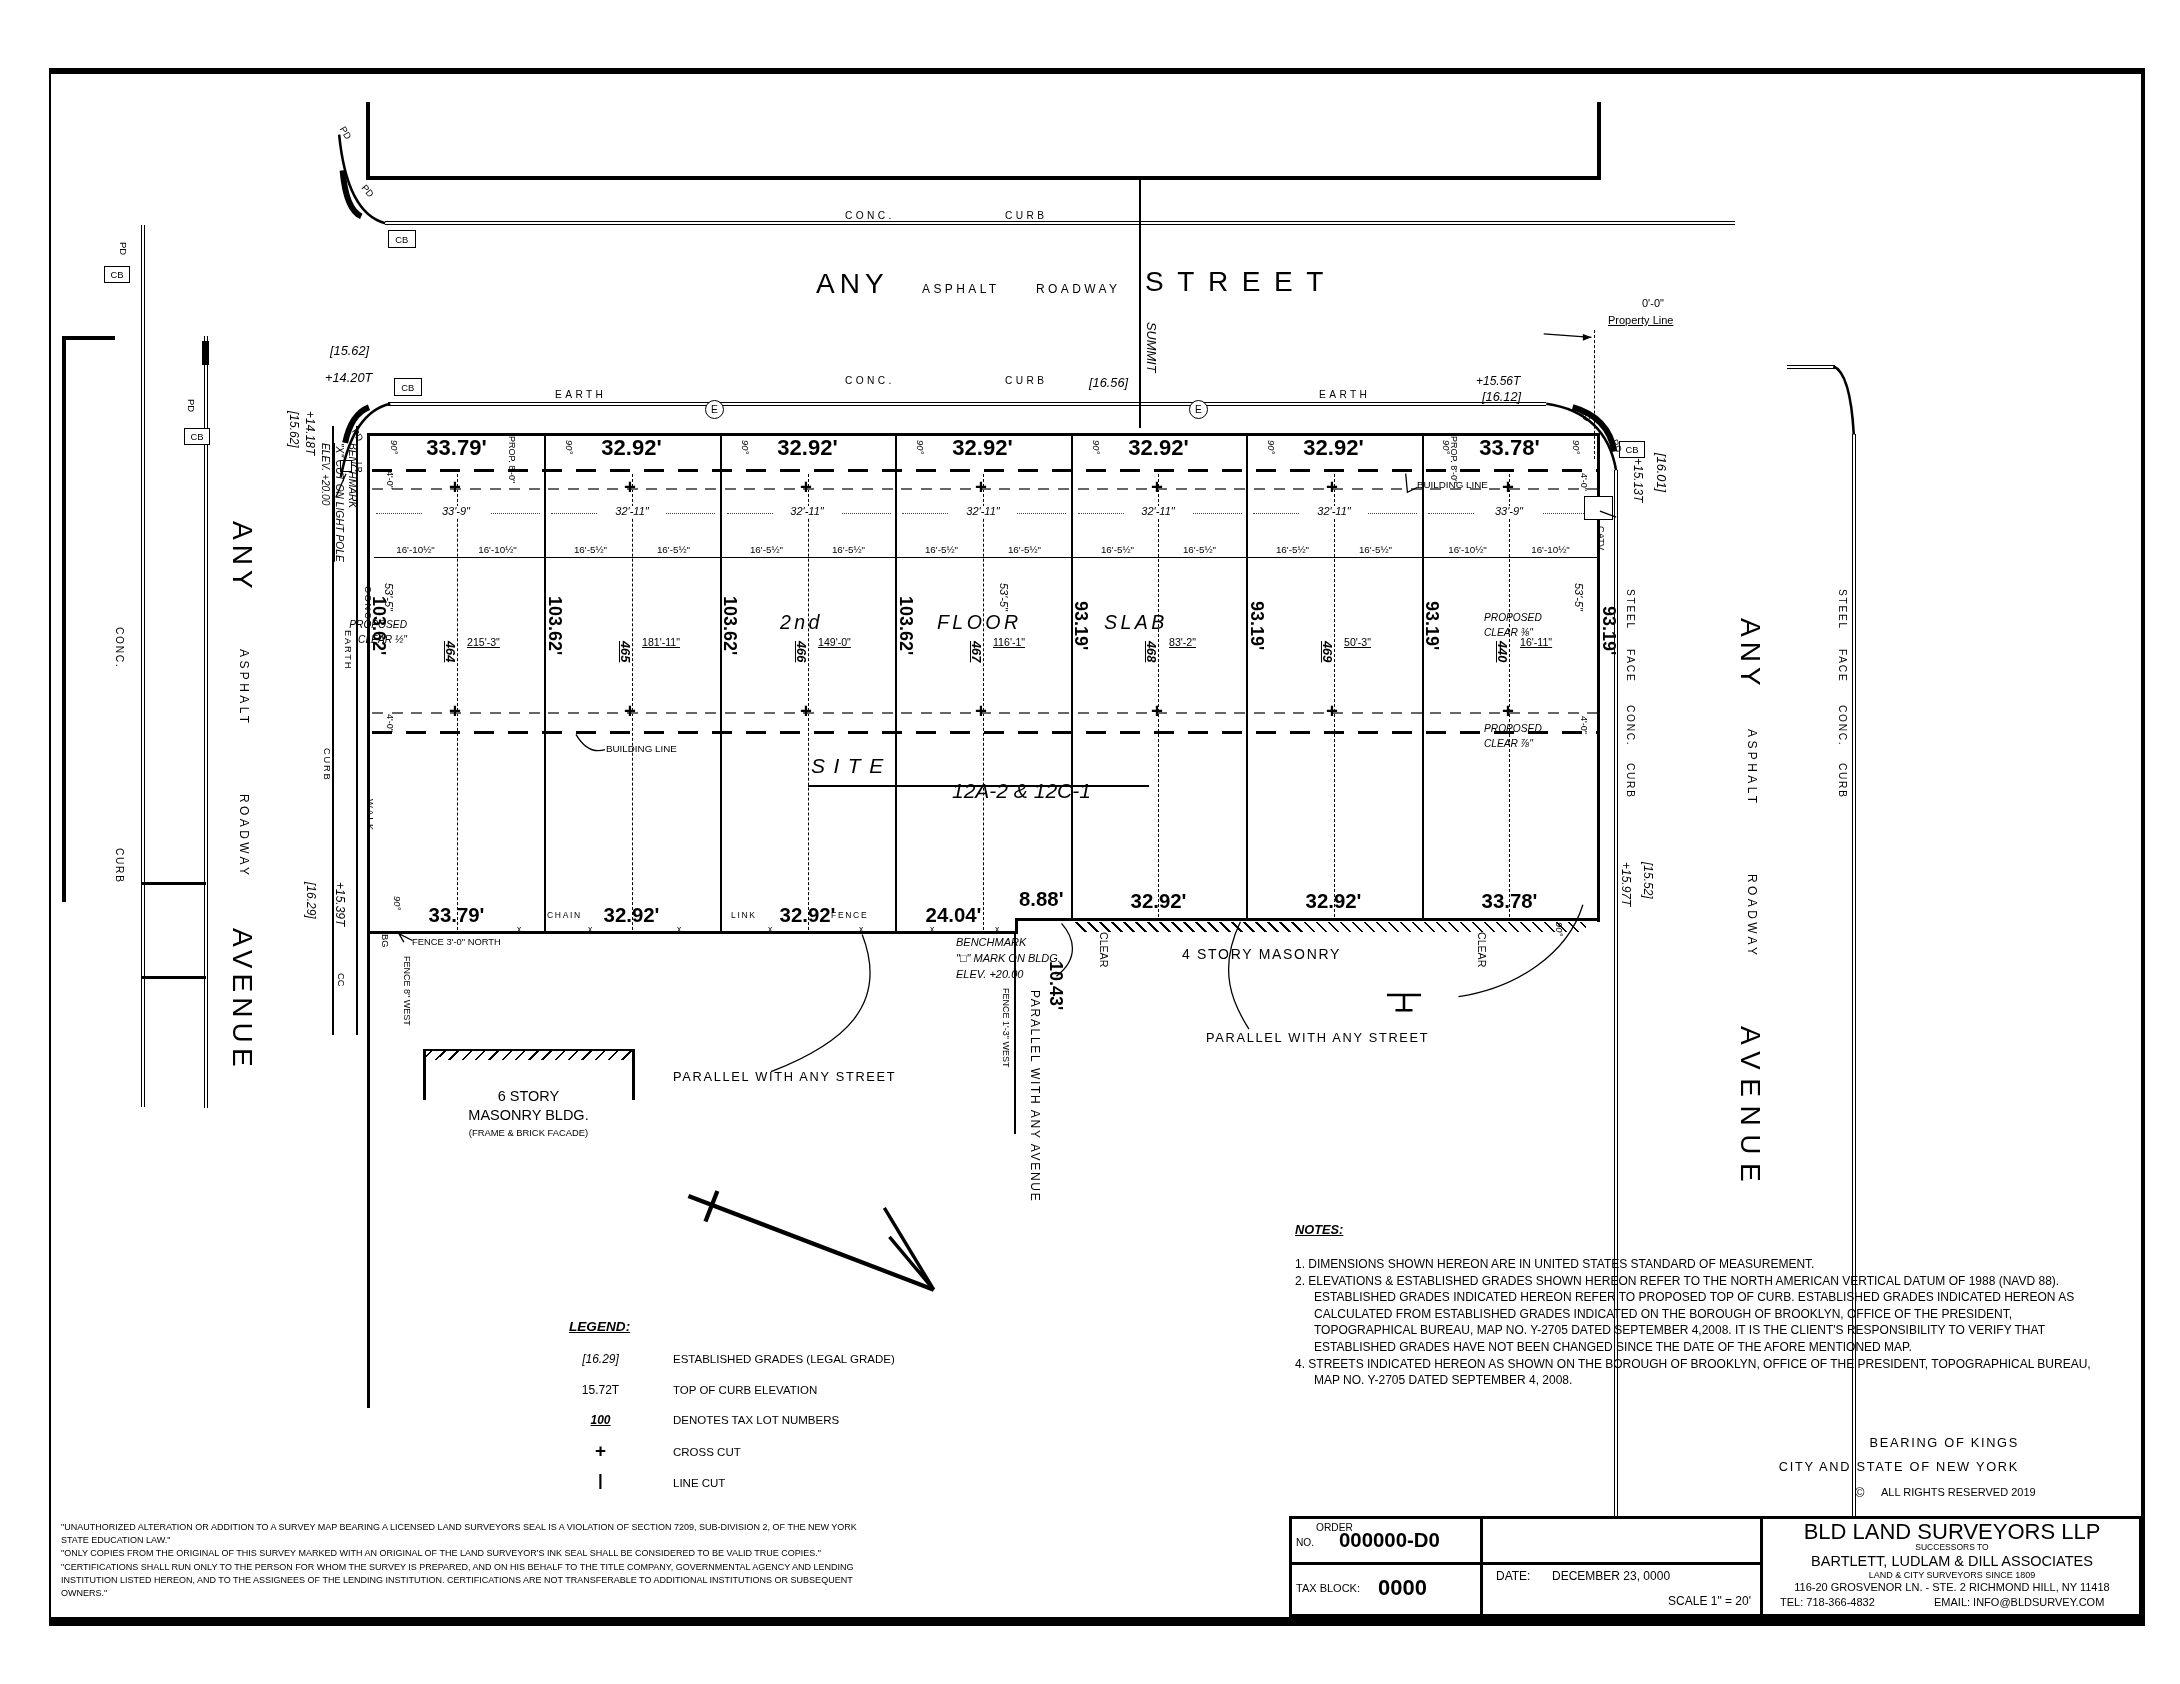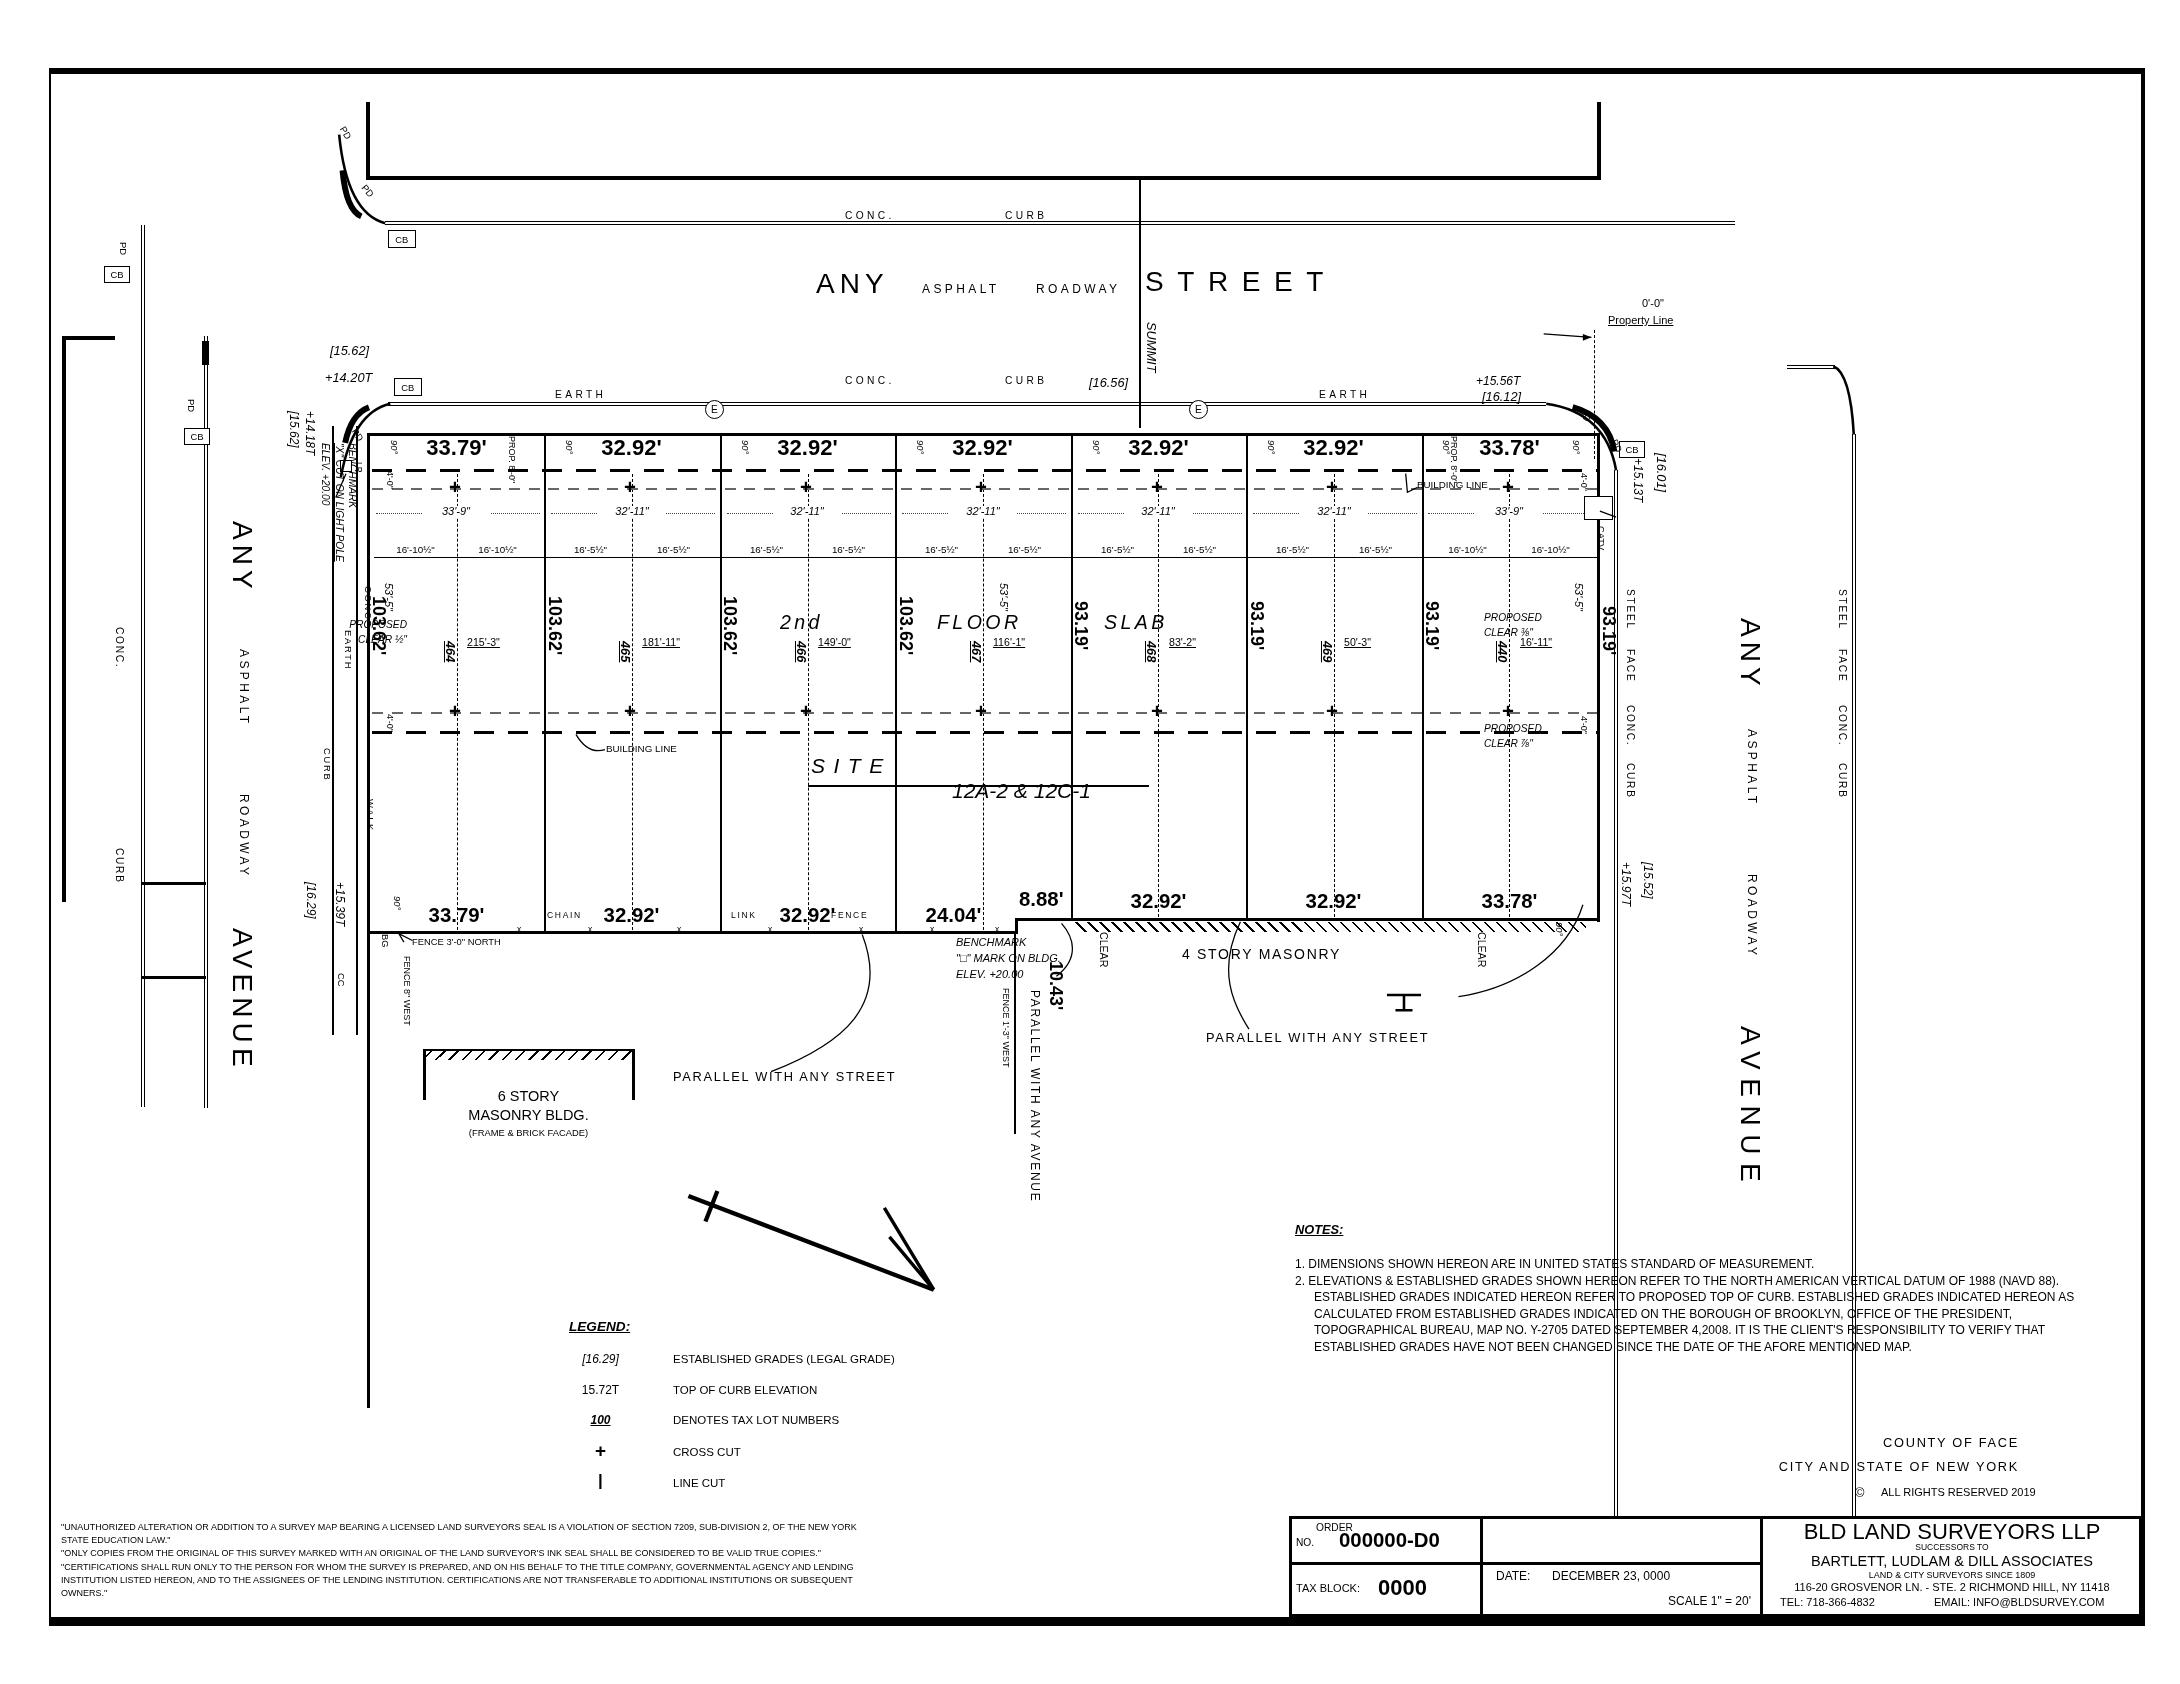--- a/index.html
+++ b/index.html
@@ -357,22 +357,23 @@
   <div class="lbl" style="left:673px;top:1414px;font-size:11.5px;">DENOTES TAX LOT NUMBERS</div>
   <div class="lbl b ctr" style="left:562px;top:1441px;width:77px;font-size:19px;">+</div>
   <div class="lbl" style="left:673px;top:1446px;font-size:11.5px;">CROSS CUT</div>
   <div class="lbl b ctr" style="left:562px;top:1472px;width:77px;font-size:17px;">|</div>
   <div class="lbl" style="left:673px;top:1477px;font-size:11.5px;">LINE CUT</div>
 
   <div class="lbl it b u" style="left:1295px;top:1223px;font-size:12.8px;">NOTES:</div>
   <div style="position:absolute;left:1295px;top:1256px;width:811px;font-size:12px;line-height:16.6px;">
     <div style="padding-left:19px;text-indent:-19px;">1.  DIMENSIONS SHOWN HEREON ARE IN UNITED STATES STANDARD OF MEASUREMENT.</div>
     <div style="padding-left:19px;text-indent:-19px;">2.  ELEVATIONS &amp; ESTABLISHED GRADES SHOWN HEREON REFER TO THE NORTH AMERICAN VERTICAL DATUM OF 1988 (NAVD 88). ESTABLISHED GRADES INDICATED HEREON REFER TO PROPOSED TOP OF CURB. ESTABLISHED GRADES INDICATED HEREON AS CALCULATED FROM ESTABLISHED GRADES INDICATED ON THE BOROUGH OF BROOKLYN, OFFICE OF THE PRESIDENT, TOPOGRAPHICAL BUREAU, MAP NO. Y-2705 DATED SEPTEMBER 4,2008. IT IS THE CLIENT'S RESPONSIBILITY TO VERIFY THAT ESTABLISHED GRADES HAVE NOT BEEN CHANGED SINCE THE DATE OF THE AFORE MENTIONED MAP.</div>
+    <div style="padding-left:19px;text-indent:-19px;">4.  STREETS INDICATED HEREON AS SHOWN ON THE BOROUGH OF BROOKLYN, OFFICE OF THE PRESIDENT, TOPOGRAPHICAL BUREAU, MAP NO. Y-2705 DATED SEPTEMBER 4, 2008.</div>
   </div>
-  <div class="lbl ls2" style="left:1806px;top:1436px;width:213px;text-align:right;font-size:12.8px;">COUNTY OF FACE</div>
+  <div class="lbl ls2" style="left:1806px;top:1436px;width:213px;text-align:right;font-size:12.8px;">BEARING OF KINGS</div>
   <div class="lbl ls2" style="left:1763px;top:1460px;width:256px;text-align:right;font-size:12.8px;">CITY AND STATE OF NEW YORK</div>
   <div class="lbl" style="left:1855px;top:1486px;font-size:12.8px;">©</div>
   <div class="lbl" style="left:1881px;top:1487px;width:138px;text-align:right;font-size:11px;">ALL RIGHTS RESERVED 2019</div>
 
   <div style="position:absolute;left:1289px;top:1516px;width:853px;height:101px;border:3.4px solid #000;box-sizing:border-box;"></div>
   <div class="thk" style="left:1480px;top:1516px;width:3.4px;height:101px;"></div>
   <div class="thk" style="left:1760px;top:1516px;width:3.4px;height:101px;"></div>
   <div class="thk" style="left:1289px;top:1562px;width:474px;height:3.4px;"></div>
   <div class="lbl" style="left:1296px;top:1523px;font-size:10.2px;margin-left:20px;">ORDER</div>
   <div class="lbl" style="left:1296px;top:1538px;font-size:10.2px;">NO.</div>

